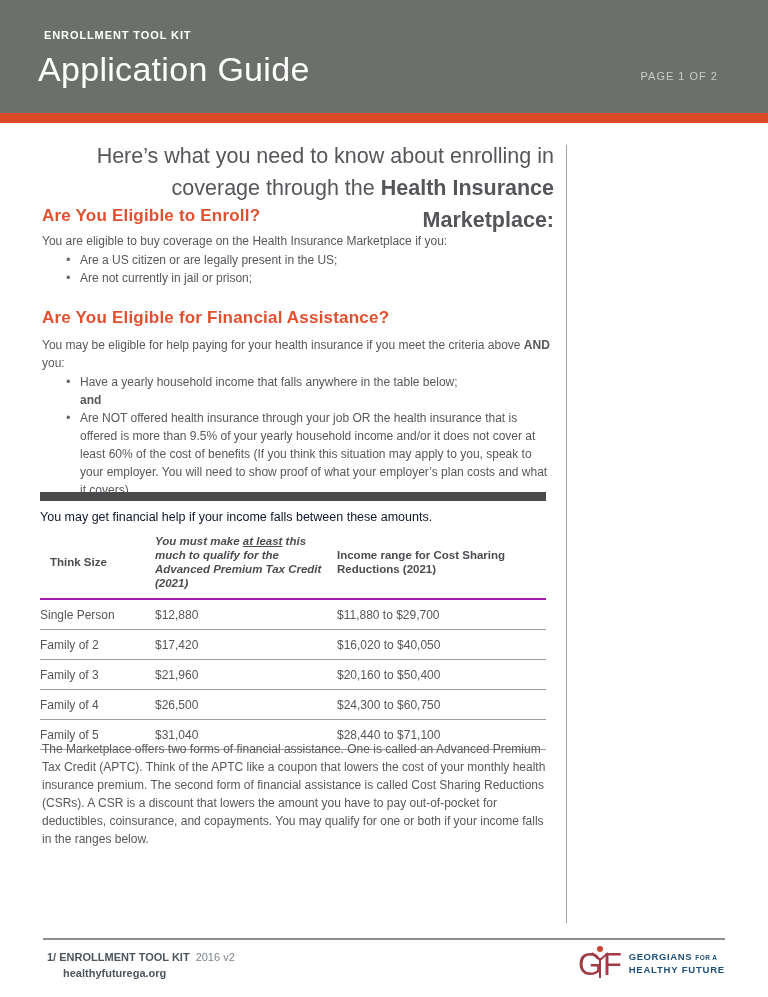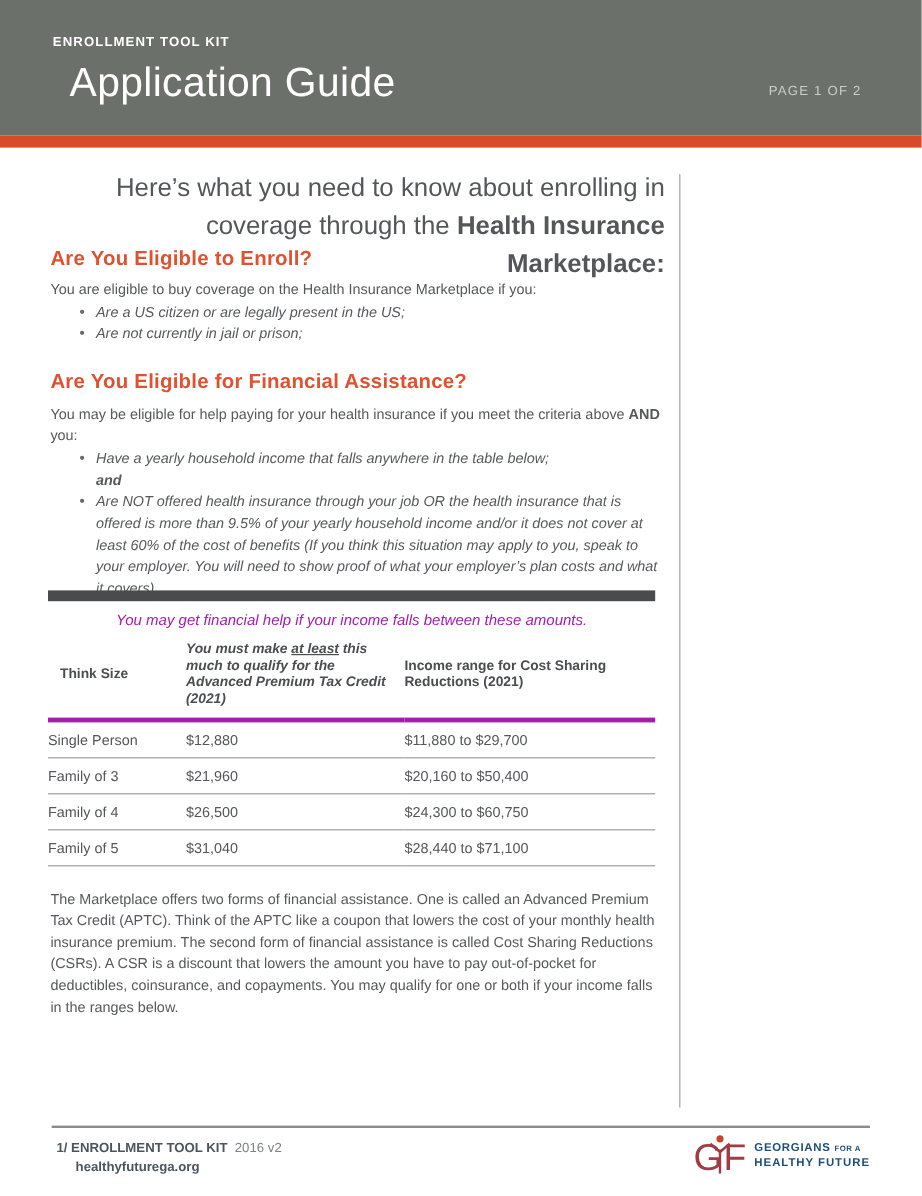--- a/index.html
+++ b/index.html
@@ -14,21 +14,21 @@
   
   .banner {
     position:absolute; left:0; top:0; width:768px; height:113px;
     background:#6c706b;
   }
   .kicker {
     position:absolute; left:44px; top:29px;
     font-size:11px; font-weight:bold; letter-spacing:0.9px; color:#ffffff;
   }
   .doc-title {
-    position:absolute; left:58px; top:50px;
+    position:absolute; left:38px; top:50px;
     font-size:34px; font-weight:normal; color:#ffffff; letter-spacing:0.3px;
   }
   .page-indicator {
     position:absolute; right:50px; top:70px;
     font-size:11px; letter-spacing:1px; color:#c9ccca;
   }
   .accent-stripe {
     position:absolute; left:0; top:113px; width:768px; height:10px;
     background:#d84a28;
   }
@@ -46,40 +46,40 @@
   .intro b { font-weight:bold; }
   h2.section-heading {
     font-size:17px; font-weight:bold; color:#e0512f; letter-spacing:0.2px;
   }
   .h-enroll { top:206px; }
   .h-financial { top:308px; }
   p.body, li, .closing { font-size:12px; line-height:18px; color:#57585c; }
   .p-enroll { top:232px; }
   .p-financial { top:336px; }
   ul.bullets { list-style:none; padding-left:38px; }
-  ul.bullets li { position:relative;font-style:italic; }
+  ul.bullets li { position:relative; }
   ul.bullets li::before {
     content:"\2022"; position:absolute; left:-14px; top:0;
     color:#6a6b6e; font-size:13px;
   }
   .ul-enroll { top:251px; }
   .ul-financial { top:373px; }
   .and-line { font-weight:bold; }
   
   .tablewrap { position:absolute; left:40px; top:492px; width:506px; }
   .table-bar { height:9px; background:#4a4b4d; }
   .table-caption {
-    margin:9px 0 10px; text-align:center;
-    font-size:12.5px; font-style:italic; color:#a21caf;
+    margin:9px 0 10px; text-align:left;
+    font-size:12.5px; color:#0f172a;
   }
   table.income { width:100%; border-collapse:collapse; }
   table.income th {
     text-align:left; vertical-align:middle;
     font-size:11.5px; line-height:14px; color:#4c4d51;
-    border-bottom:4px solid #a21caf; padding-bottom:8px;
+    border-bottom:2px solid #a21caf; padding-bottom:8px;
   }
   th.th-family { font-size:12.5px; padding-left:10px; }
   th.th-aptc   { font-style:italic; padding-right:14px; }
   th.th-aptc .ul { text-decoration:underline; }
   table.income td {
     font-size:12px; color:#55565a;
     padding:8px 0 7px; border-bottom:1px solid #9d9d9d;
     vertical-align:middle;
   }
   td.td-family { padding-left:10px; }
@@ -155,20 +155,25 @@
         <th class="th-family">Think Size</th>
         <th class="th-aptc"><span>You must make </span><span class="ul">at least</span><span> this much to qualify for the Advanced Premium Tax Credit (2021)</span></th>
         <th class="th-csr">Income range for Cost Sharing Reductions (2021)</th>
       </tr>
     </thead>
     <tbody>
       <tr>
         <td class="td-family">Single Person</td>
         <td class="td-aptc">$12,880</td>
         <td class="td-csr">$11,880 to $29,700</td>
+      </tr>
+      <tr>
+        <td class="td-family">Family of 2</td>
+        <td class="td-aptc">$17,420</td>
+        <td class="td-csr">$16,020 to $40,050</td>
       </tr>
       <tr>
         <td class="td-family">Family of 3</td>
         <td class="td-aptc">$21,960</td>
         <td class="td-csr">$20,160 to $50,400</td>
       </tr>
       <tr>
         <td class="td-family">Family of 4</td>
         <td class="td-aptc">$26,500</td>
         <td class="td-csr">$24,300 to $60,750</td>

